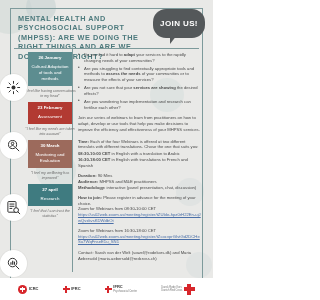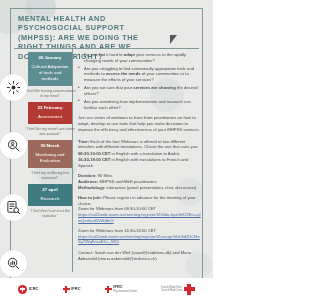--- a/index.html
+++ b/index.html
@@ -153,20 +153,23 @@
   <div class="blob b2"></div>
   <div class="blob b3"></div>
   <div class="blob b4"></div>
   <div class="blob b5"></div>
   <div class="blob b6"></div>
 
   <div class="frame"></div>
 
   <div class="title">MENTAL HEALTH AND PSYCHOSOCIAL SUPPORT (MHPSS): ARE WE DOING THE RIGHT THINGS AND ARE WE DOING THEM RIGHT?</div>
 
+  <div class="bubble">
+    <span>JOIN US!</span>
+  </div>
   <div class="bubble-tail"></div>
 
   <div class="divider"></div>
   <div class="vdivider"></div>
 
   <div class="timeline">
 
     <div>
       <div class="tl-card c-teal">
         <div class="tl-date">26 January</div>

